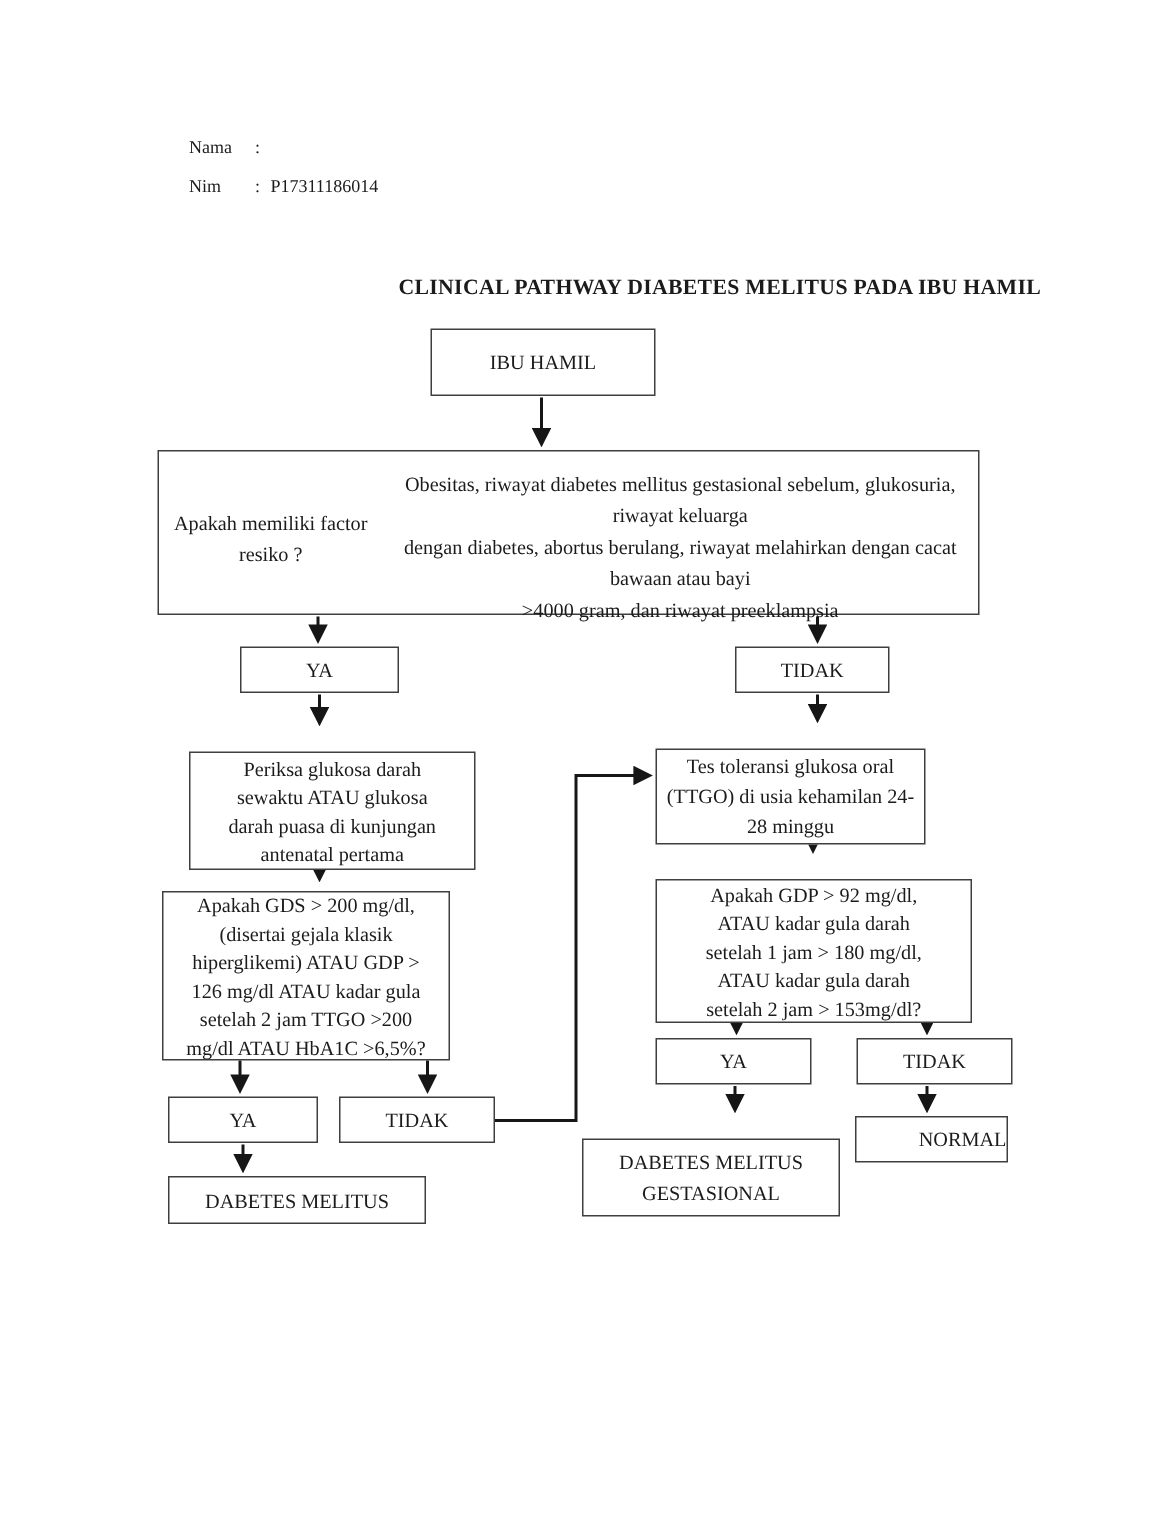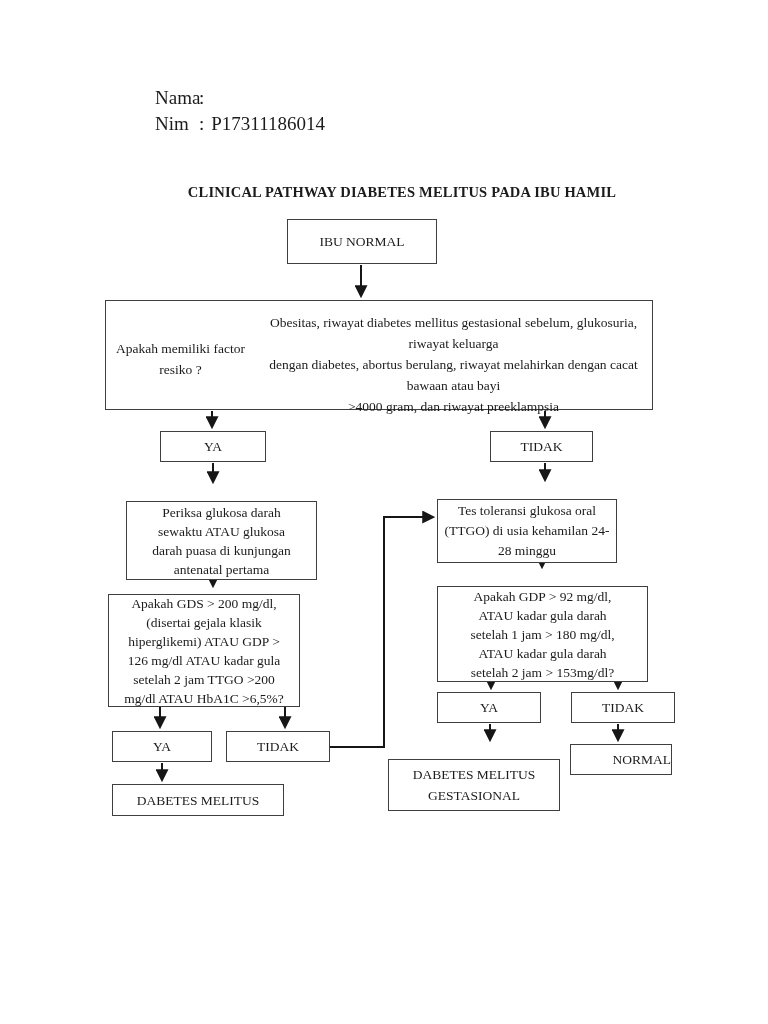--- a/index.html
+++ b/index.html
@@ -2,27 +2,27 @@
 <html><head>
 <meta charset="utf-8">
 <style>
   html,body { margin:0; padding:0; }
   body {
     width:768px; height:1024px; background:#ffffff; position:relative;
     font-family:"Liberation Serif", serif; color:#1b1b1b; overflow:hidden;
   }
   #connectors { position:absolute; left:0; top:0; width:768px; height:1024px; pointer-events:none; }
 
-  .id-block { position:absolute; left:155px; top:85px; font-size:19px; line-height:26px; }
+  .id-block { position:absolute; left:126px; top:85px; font-size:12px; line-height:26px; }
   .id-row { display:flex; }
   .id-label { display:inline-block; width:44px; }
   .id-colon { display:inline-block; margin-right:7px; }
 
   .doc-title {
-    position:absolute; left:110px; top:184px; width:584px; text-align:center;
+    position:absolute; left:110px; top:184px; width:584px; text-align:right;
     font-weight:bold; font-size:14.5px; letter-spacing:0.2px;
   }
 
   .node {
     position:absolute; box-sizing:border-box; background:#fff;
     border:1.6px solid #3f3f3f; display:flex; align-items:center; justify-content:center;
     text-align:center; font-size:13.5px; line-height:19px;
   }
   .lines { white-space:pre-line;margin-top:15px; }
 
@@ -81,21 +81,21 @@
   <div class="id-row">
     <span class="id-label">Nim</span>
     <span class="id-colon">:</span>
     <span>P17311186014</span>
   </div>
 </div>
 
 <div class="doc-title">CLINICAL PATHWAY DIABETES MELITUS PADA IBU HAMIL</div>
 
 <div class="node" id="node-ibu-hamil">
-  <span>IBU NORMAL</span>
+  <span>IBU HAMIL</span>
 </div>
 
 <div class="node" id="node-risk">
   <div>Apakah memiliki factor resiko ?</div>
   <div class="risk-detail lines">Obesitas, riwayat diabetes mellitus gestasional sebelum, glukosuria, riwayat keluarga
 dengan diabetes, abortus berulang, riwayat melahirkan dengan cacat bawaan atau bayi
 &gt;4000 gram, dan riwayat preeklampsia</div>
 </div>
 
 <div class="node" id="node-ya-risk">

